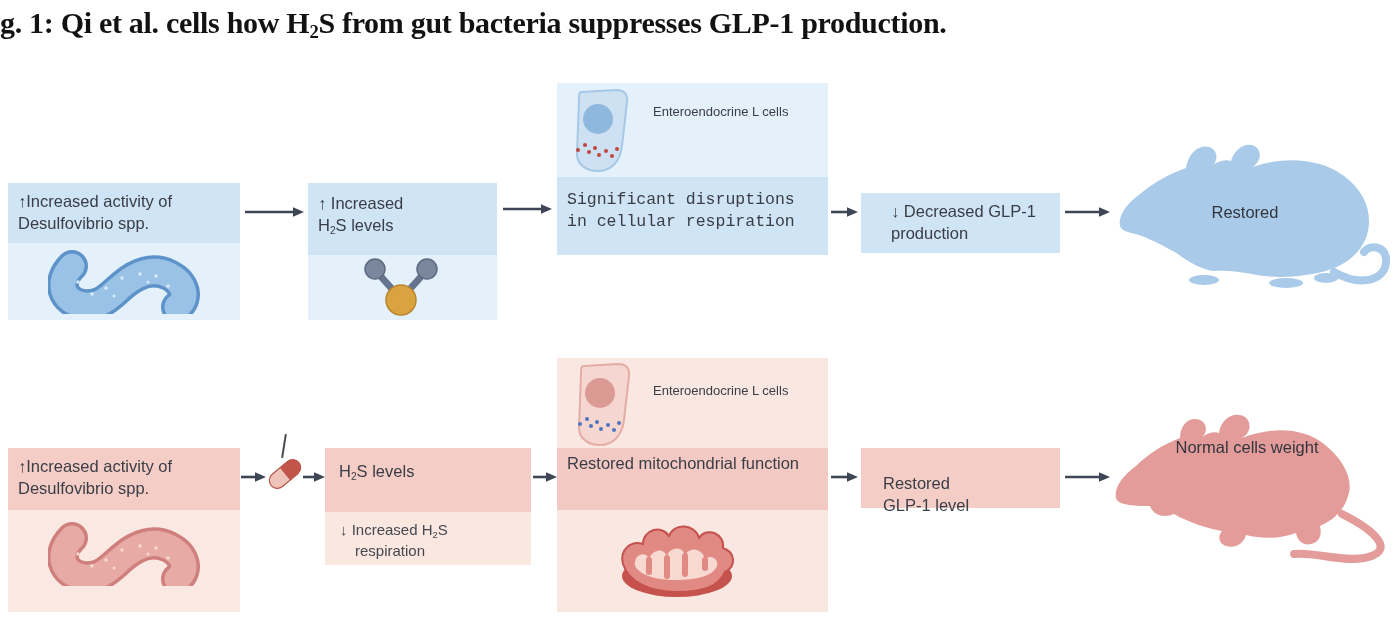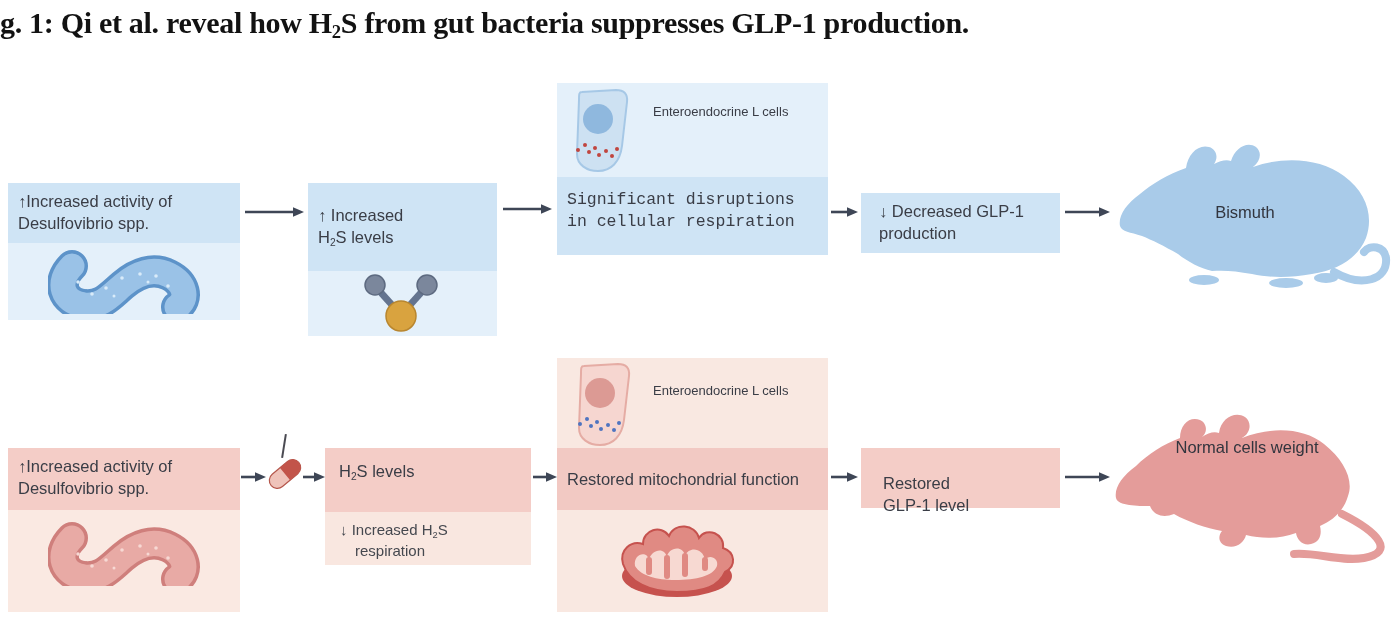--- a/index.html
+++ b/index.html
@@ -24,21 +24,21 @@
   .celllabel{position:absolute;font-size:13px;line-height:1.35;}
   .mouselabel{position:absolute;font-size:16.5px;line-height:1.25;text-align:center;color:#32353e;}
   .note{font-size:15px;line-height:1.3;color:#45484f;}
   .connector{position:absolute;width:2px;background:#4a4a52;transform:rotate(9deg);}
 </style>
 </head>
 <body>
 
 <div class="fig">
 
-  <div class="title"><span>g. 1: Qi et al. reveal how H</span><span class="sub">2</span><span>S from gut bacteria suppresses GLP-1 production.</span></div>
+  <div class="title"><span>g. 1: Qi et al. cells how H</span><span class="sub">2</span><span>S from gut bacteria suppresses GLP-1 production.</span></div>
 
   <div class="box" style="left:8px;top:183px;width:232px;height:137px;">
     <div class="hdr blue-dark lbl" style="height:60px;">
       <span>↑Increased activity of</span><br>
       <span class="ital">Desulfovibrio</span><span> spp.</span>
     </div>
     <div class="bdy blue-light" style="height:77px;">
       <svg width="152" height="66" viewBox="0 0 152 66" style="margin:5px 0 0 40px;">
         <path d="M24,18 C8,34 14,54 36,57 C54,59 63,47 75,37 C89,25 105,19 121,27 C137,35 141,51 129,59" fill="none" stroke="#5d93c9" stroke-width="32" stroke-linecap="round"></path>
         <path d="M24,18 C8,34 14,54 36,57 C54,59 63,47 75,37 C89,25 105,19 121,27 C137,35 141,51 129,59" fill="none" stroke="#9ac2e7" stroke-width="25" stroke-linecap="round"></path>
@@ -56,21 +56,21 @@
       </svg>
     </div>
   </div>
 
   <svg class="arrow" style="left:244px;top:206px;" width="60" height="12" viewBox="0 0 60 12">
     <line x1="1" y1="6" x2="50" y2="6"></line>
       <path d="M49,1.2 60,6 49,10.8Z"></path>
   </svg>
 
   <div class="box" style="left:308px;top:183px;width:189px;height:137px;">
-    <div class="hdr blue-dark lbl" style="height:88px;padding-top:22px;">
+    <div class="hdr blue-dark lbl" style="height:72px;padding-top:10px;">
       <span>↑ Increased</span><br>
       <span>H</span><span class="sub">2</span><span>S levels</span>
     </div>
     <div class="bdy blue-light" style="height:65px;">
       <svg width="86" height="62" viewBox="0 0 86 62" style="margin:2px 0 0 50px;">
         <line x1="43" y1="42" x2="17" y2="13" stroke="#64748f" stroke-width="7"></line>
         <line x1="43" y1="42" x2="69" y2="13" stroke="#64748f" stroke-width="7"></line>
         <circle cx="17" cy="12" r="10" fill="#7b879c" stroke="#5d6a80" stroke-width="1.5"></circle>
         <circle cx="69" cy="12" r="10" fill="#7b879c" stroke="#5d6a80" stroke-width="1.5"></circle>
         <circle cx="43" cy="43" r="15" fill="#d9a33f" stroke="#b8862f" stroke-width="1.5"></circle>
@@ -102,39 +102,39 @@
       <div class="celllabel" style="left:96px;top:20px;width:170px;">Enteroendocrine L cells</div>
     </div>
     <div class="hdr blue-dark lbl" style="height:78px;padding-top:12px;font-family:Liberation Mono, monospace;">Significant disruptions in cellular respiration</div>
   </div>
 
   <svg class="arrow" style="left:831px;top:206px;" width="27" height="12" viewBox="0 0 27 12">
     <line x1="0" y1="6" x2="17" y2="6"></line>
       <path d="M16,1.2 27,6 16,10.8Z"></path>
   </svg>
 
-  <div class="box hdr blue-dark" style="left:861px;top:193px;width:199px;height:60px;padding-left:18px;">
+  <div class="box hdr blue-dark" style="left:861px;top:193px;width:199px;height:60px;padding-left:30px;">
     <div class="lbl" style="max-width:150px;">↓ Decreased GLP-1 production</div>
   </div>
 
   <svg class="arrow" style="left:1064px;top:206px;" width="46" height="12" viewBox="0 0 46 12">
     <line x1="1" y1="6" x2="36" y2="6"></line>
       <path d="M35,1.2 46,6 35,10.8Z"></path>
   </svg>
 
   <svg class="box" style="left:1112px;top:128px;" width="282" height="168" viewBox="0 0 282 168">
     <g fill="#a9cbe9">
       <path d="M222,144 C250,160 276,152 274,130 C272,118 258,116 252,124" fill="none" stroke="#a9cbe9" stroke-width="8" stroke-linecap="round"></path>
       <path d="M8,98 C6,88 14,76 28,66 C40,56 56,46 74,40 C76,26 86,16 97,19 C104,21 107,29 102,36 C108,33 114,31 119,33 C123,20 135,13 144,19 C150,24 149,33 141,39 C172,28 208,30 232,48 C254,64 262,88 254,110 C246,130 226,142 200,146 C178,150 158,150 140,146 C124,143 112,142 100,143 C88,140 76,134 66,126 C52,118 40,112 30,108 C18,104 10,104 8,98 Z"></path>
       <ellipse cx="92" cy="152" rx="15" ry="5"></ellipse>
       <ellipse cx="174" cy="155" rx="17" ry="5"></ellipse>
       <ellipse cx="214" cy="150" rx="12" ry="5"></ellipse>
     </g>
   </svg>
-  <div class="mouselabel" style="left:1185px;top:202px;width:120px;">Bismuth</div>
+  <div class="mouselabel" style="left:1185px;top:202px;width:120px;">Restored</div>
 
   <div class="connector" style="left:283px;top:434px;height:24px;"></div>
 
   <div class="box" style="left:8px;top:448px;width:232px;height:164px;">
     <div class="hdr pink-dark lbl" style="height:62px;">
       <span>↑Increased activity of</span><br>
       <span class="ital">Desulfovibrio</span><span> spp.</span>
     </div>
     <div class="bdy" style="height:102px;background:#fae9e2;">
       <svg width="152" height="66" viewBox="0 0 152 66" style="margin:10px 0 0 40px;">
@@ -197,21 +197,21 @@
             <circle cx="24" cy="64" r="2"></circle>
           <circle cx="30" cy="60" r="2"></circle>
             <circle cx="34" cy="67" r="2"></circle>
             <circle cx="41" cy="63" r="2"></circle>
           <circle cx="47" cy="68" r="2"></circle>
             <circle cx="52" cy="61" r="2"></circle>
         </g>
       </svg>
       <div class="celllabel" style="left:96px;top:24px;width:170px;">Enteroendocrine L cells</div>
     </div>
-    <div class="hdr lbl" style="height:62px;background:#f2c9c3;padding-top:21px;">Restored mitochondrial function</div>
+    <div class="hdr lbl" style="height:62px;background:#f2c9c3;padding-top:5px;">Restored mitochondrial function</div>
     <div class="bdy pink-light" style="height:102px;">
       <svg width="128" height="84" viewBox="0 0 128 84" style="margin:6px 0 0 56px;">
         <ellipse cx="64" cy="60" rx="55" ry="21" fill="#c6524e"></ellipse>
         <path d="M10,48 C6,34 18,24 30,28 C30,14 48,8 56,20 C62,6 82,8 86,22 C94,10 112,18 110,32 C122,36 124,50 112,56 C106,70 92,76 64,76 C36,76 16,66 10,48 Z" fill="#e08a83" stroke="#c6524e" stroke-width="2"></path>
         <path d="M22,50 C20,38 34,34 36,44 C38,34 52,30 54,42 C54,32 70,28 72,40 C76,30 90,32 92,44 C96,38 106,42 104,50 C100,60 84,64 62,64 C44,64 28,60 22,50 Z" fill="#f7d9d2"></path>
         <path d="M36,44 L36,56 M54,42 L54,60 M72,40 L72,58 M92,44 L92,52" stroke="#e08a83" stroke-width="6" stroke-linecap="round" fill="none"></path>
       </svg>
     </div>
   </div>
 

